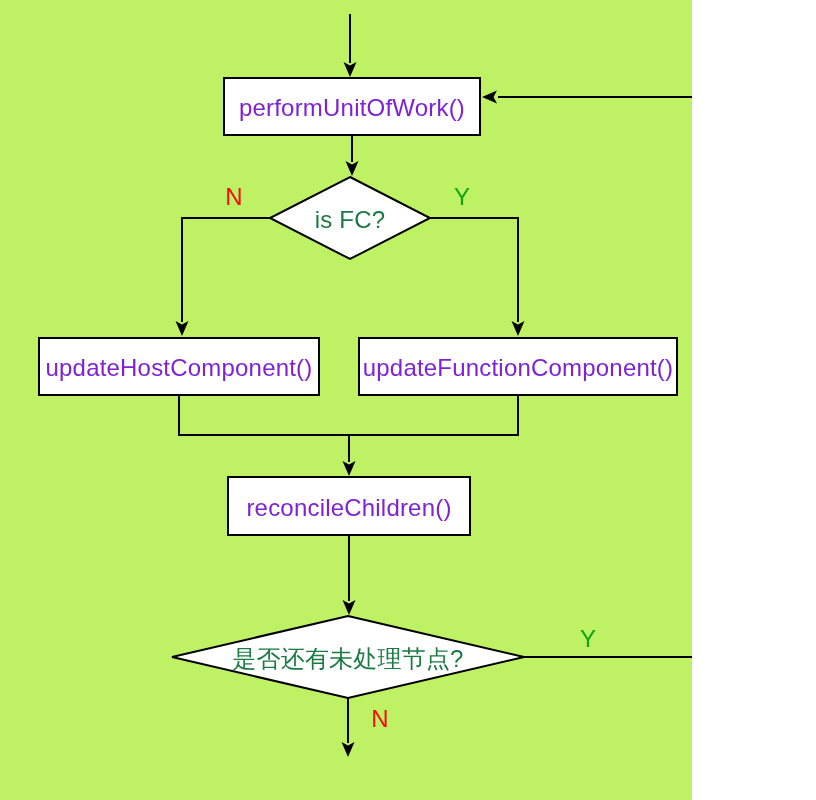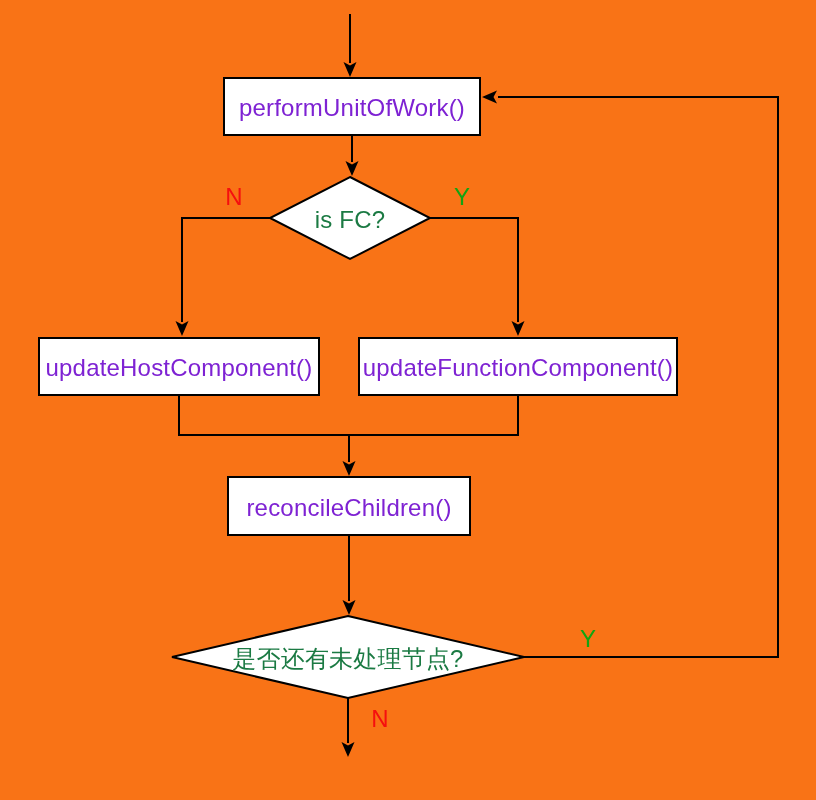--- a/index.html
+++ b/index.html
@@ -1,20 +1,20 @@
 <!DOCTYPE html>
 <html><head>
 <meta charset="utf-8">
 <style>
   html, body { margin: 0; padding: 0; background: #ffffff; }
   .canvas {
     position: relative;
-    width: 816px;
+    width: 692px;
     height: 800px;
-    background: #f97316;
+    background: #bef264;
     overflow: hidden;
   }
   svg { display: block; }
   svg text {
     font-family: "Liberation Sans", "DejaVu Sans", sans-serif;
     font-size: 24px;
   }
   .node-label { letter-spacing: 0.2px; }
 </style>
 </head>

